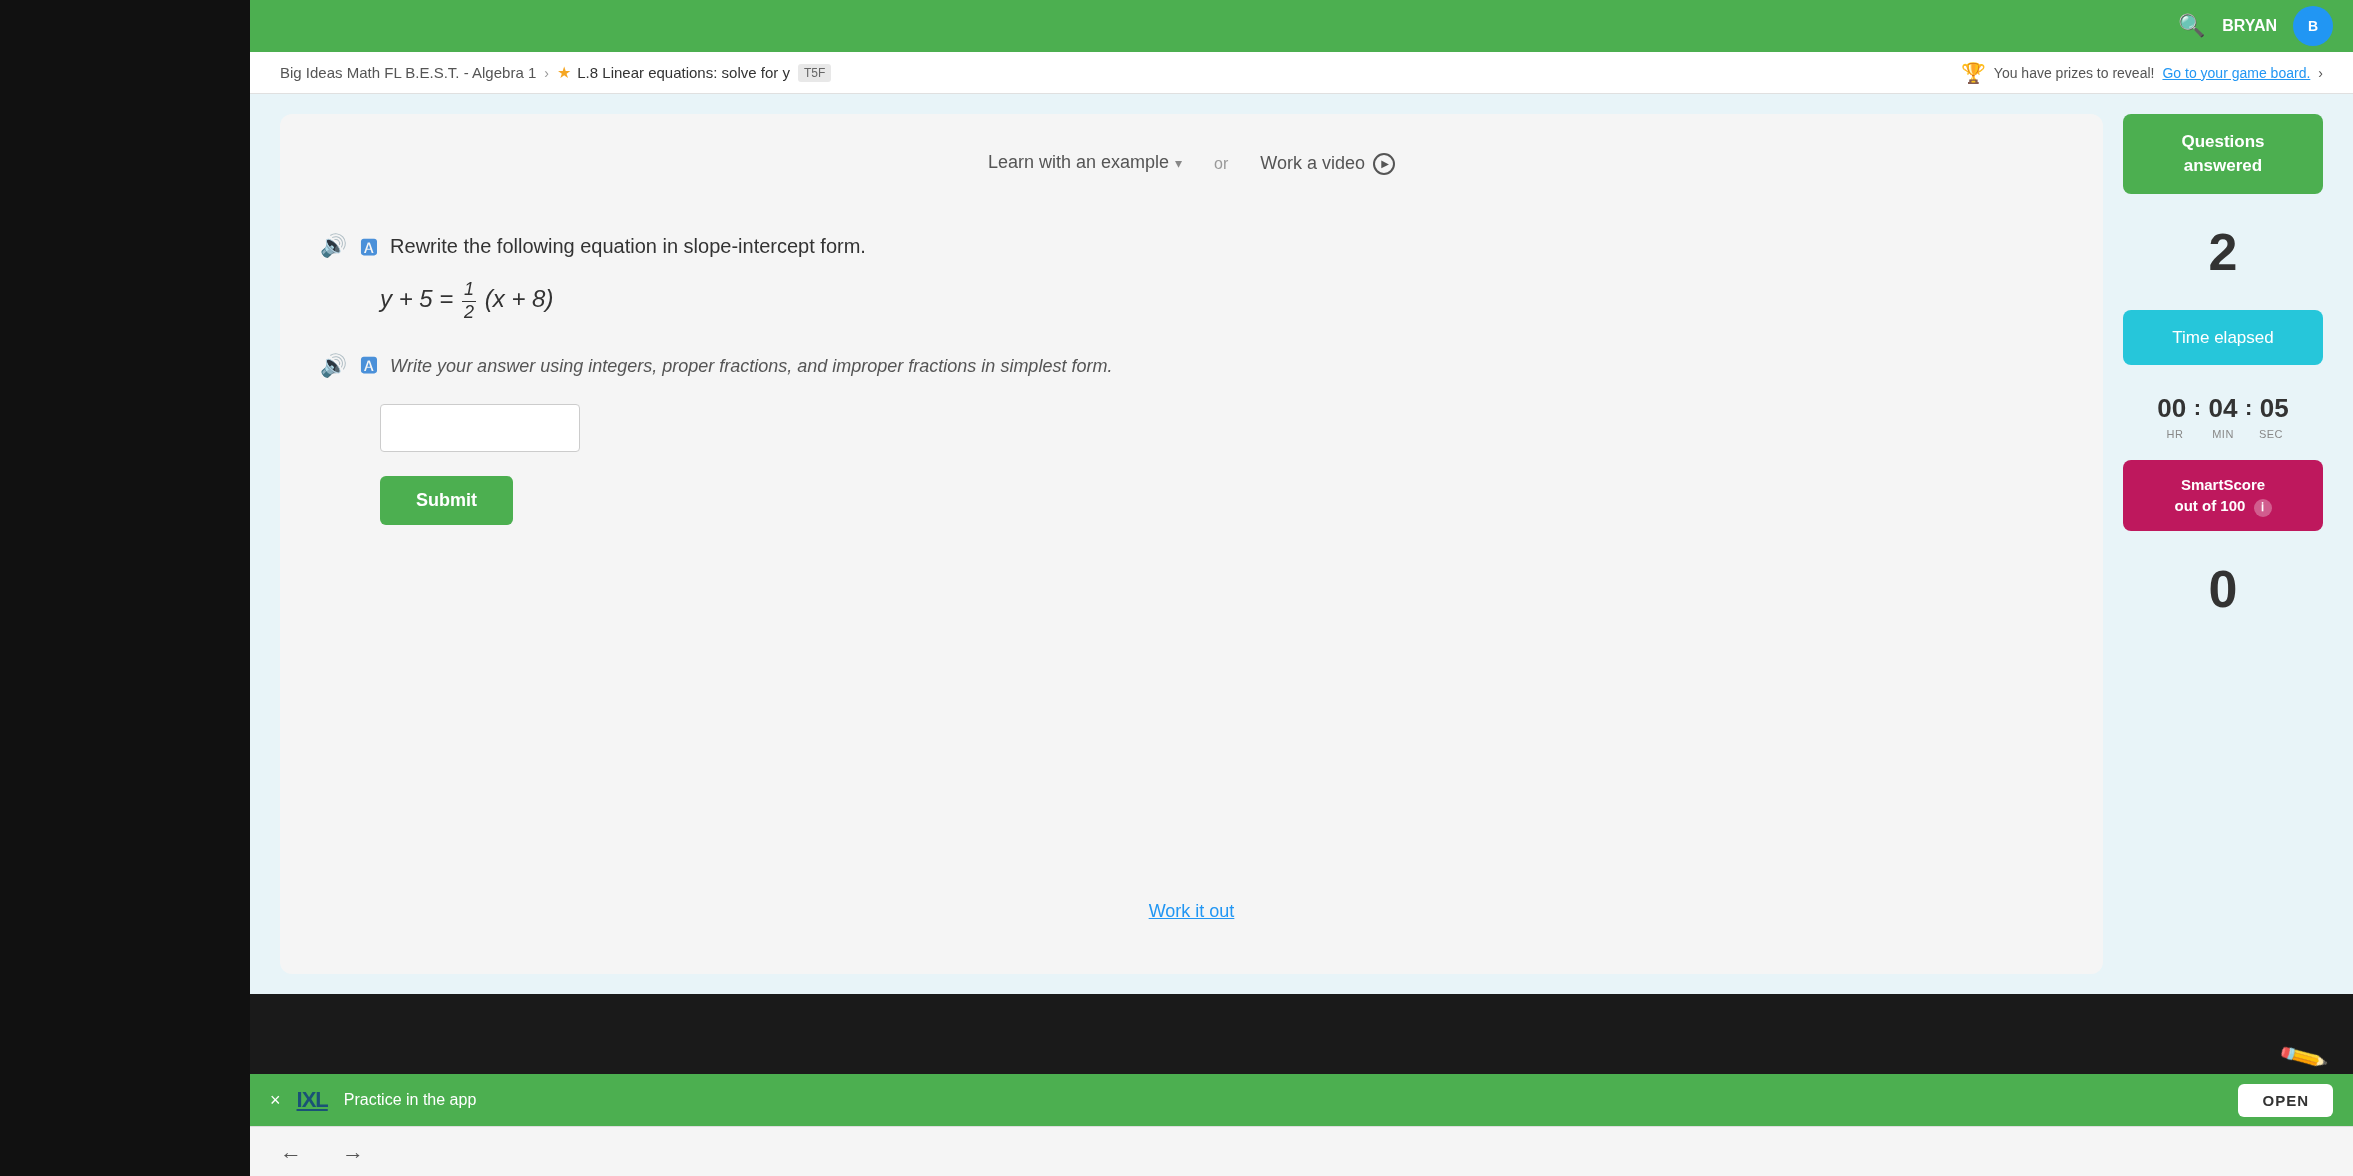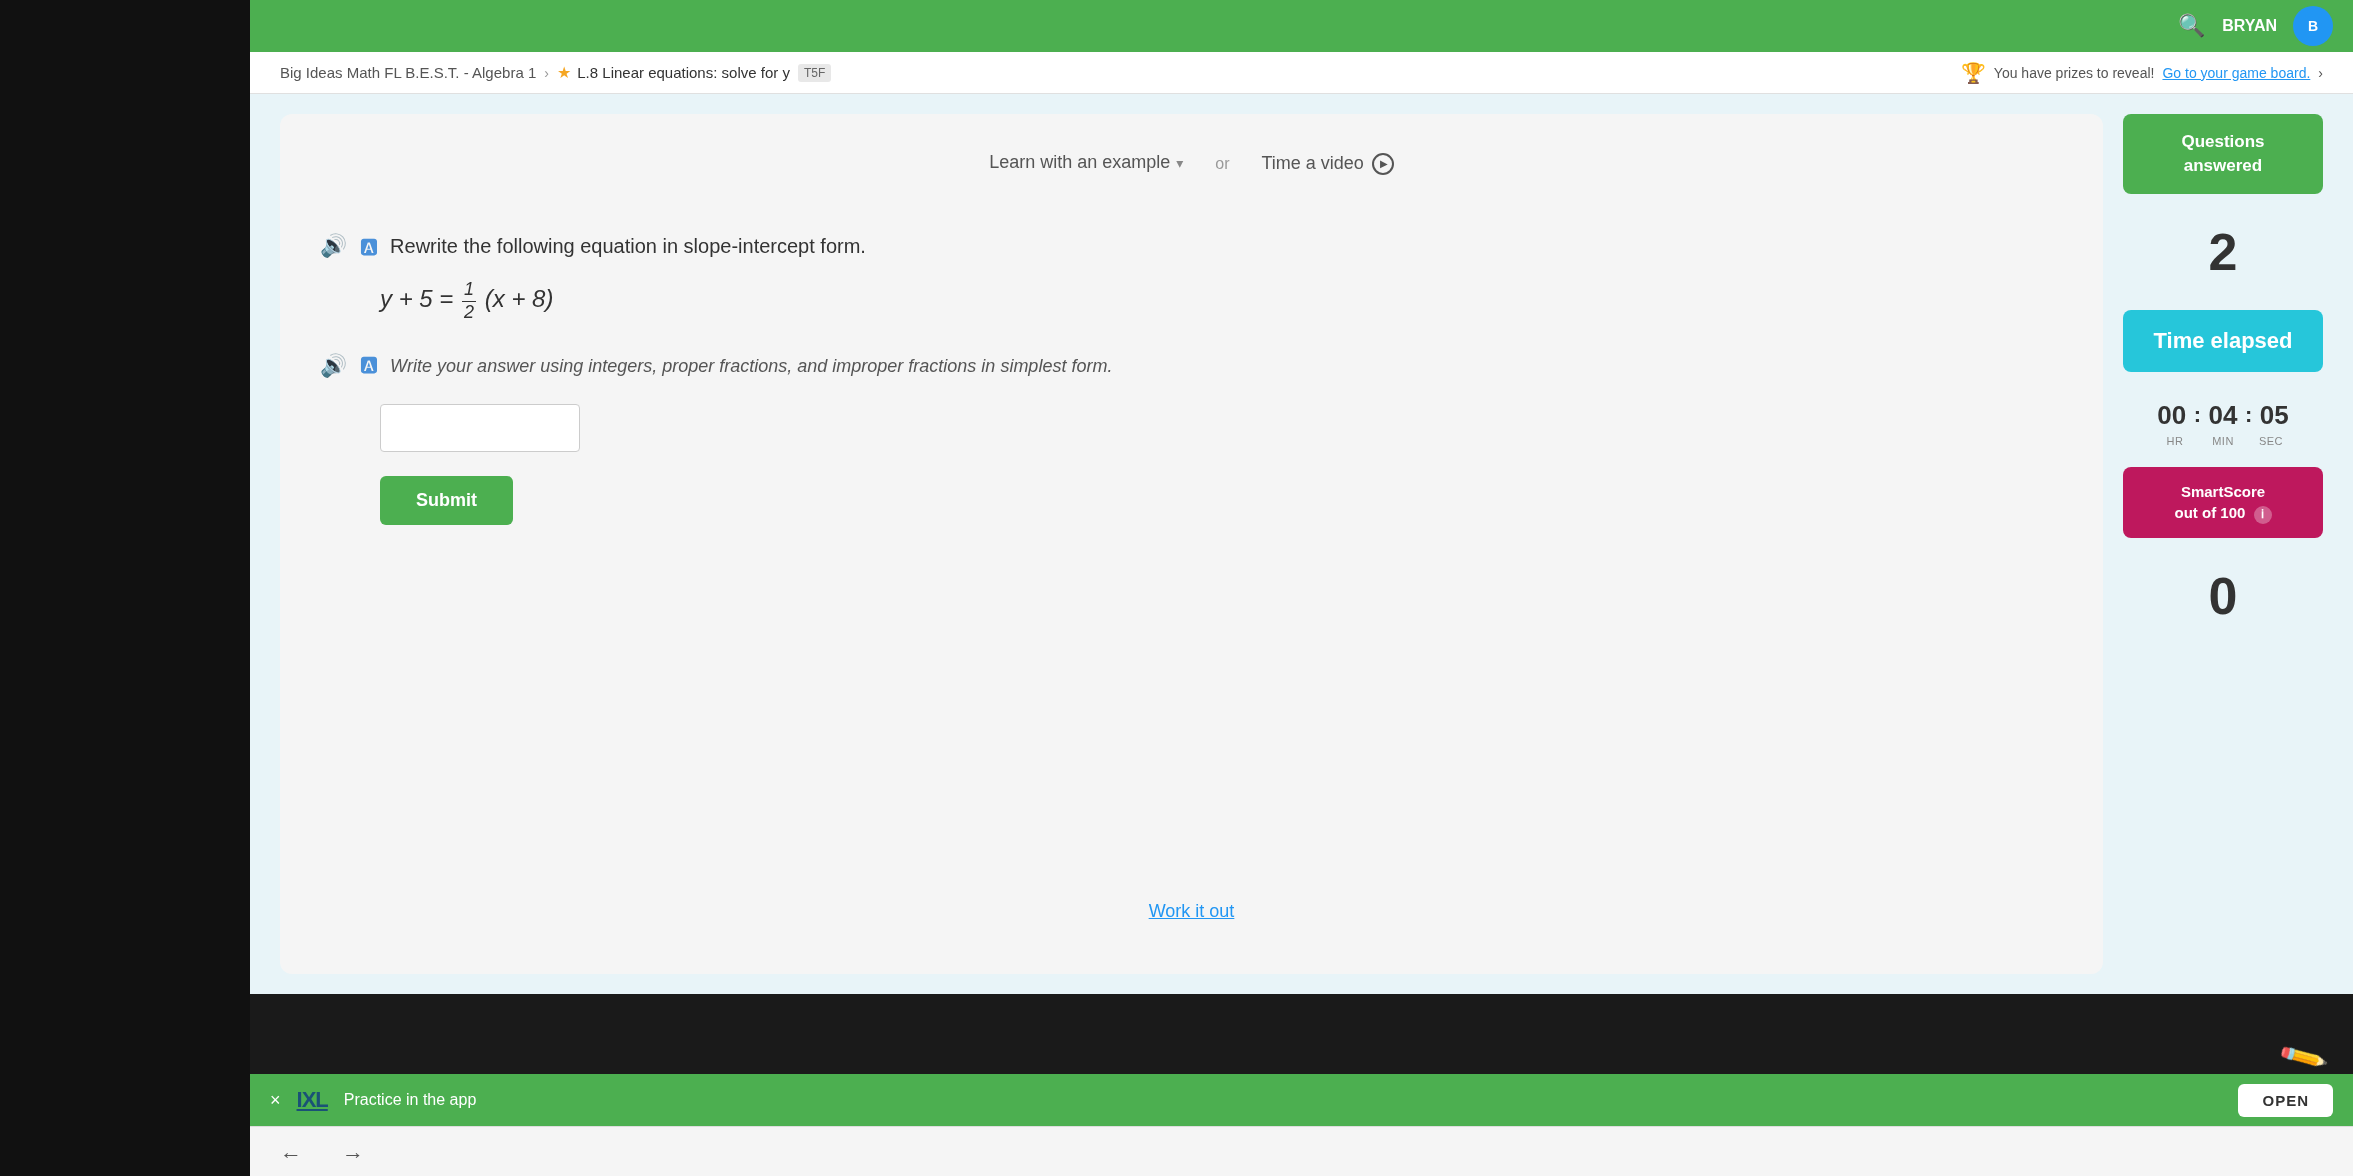--- a/index.html
+++ b/index.html
@@ -304,22 +304,22 @@
       text-align: center;
       padding: 8px 0;
     }
 
     .time-elapsed-badge {
       background: #26c6da;
       color: white;
       border-radius: 8px;
       padding: 16px 20px;
       text-align: center;
-      font-weight: bold;
-      font-size: 22px;
+      font-weight: normal;
+      font-size: 17px;
       line-height: 1.4;
     }
 
     .timer-display {
       display: flex;
       justify-content: center;
       align-items: flex-start;
       gap: 4px;
       padding: 8px 0 4px;
     }
@@ -502,21 +502,21 @@
   <div class="content-panel">
 
     
     <div class="learn-bar">
       <button class="learn-example-btn">
         <span>Learn with an example</span>
         <span class="chevron">▾</span>
       </button>
       <span class="or-text">or</span>
       <button class="watch-video-btn">
-        <span>Time a video</span>
+        <span>Work a video</span>
         <div class="play-circle">▶</div>
       </button>
     </div>
 
     
     <div class="question-header">
       <button class="audio-btn">🔊</button>
       <button class="translate-btn">🅰</button>
       <span class="question-text">Rewrite the following equation in slope-intercept form.</span>
     </div>

